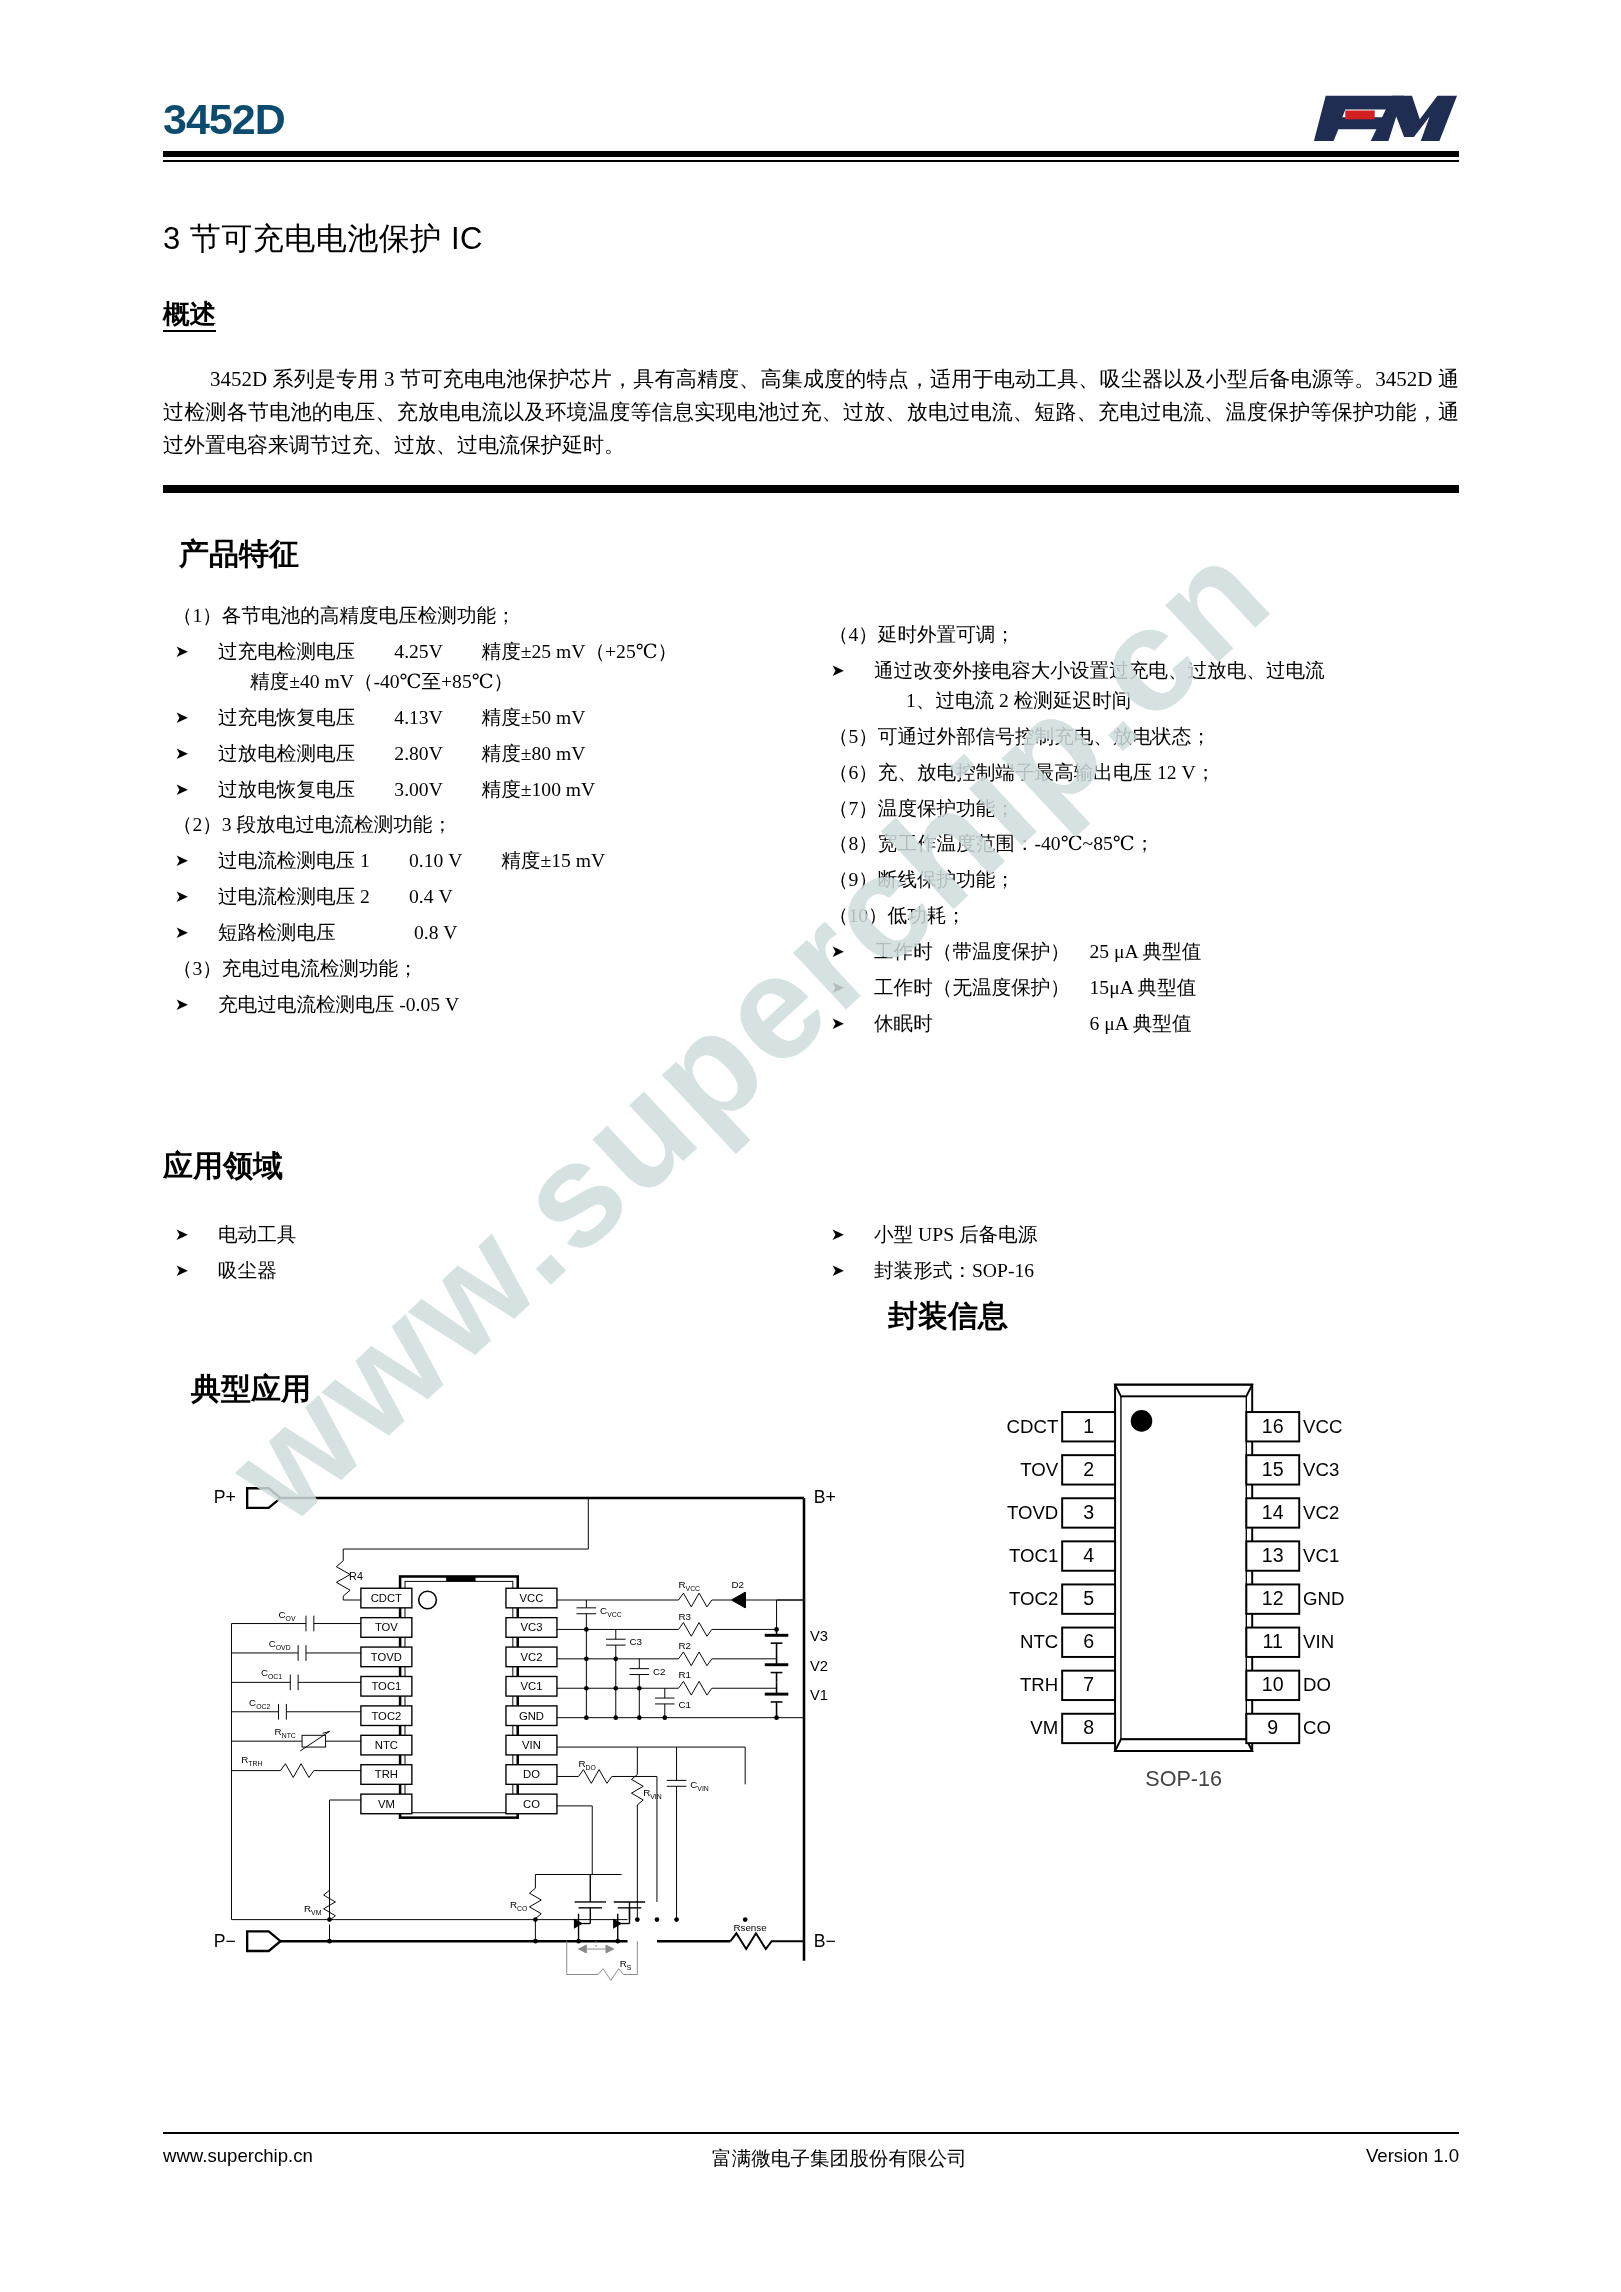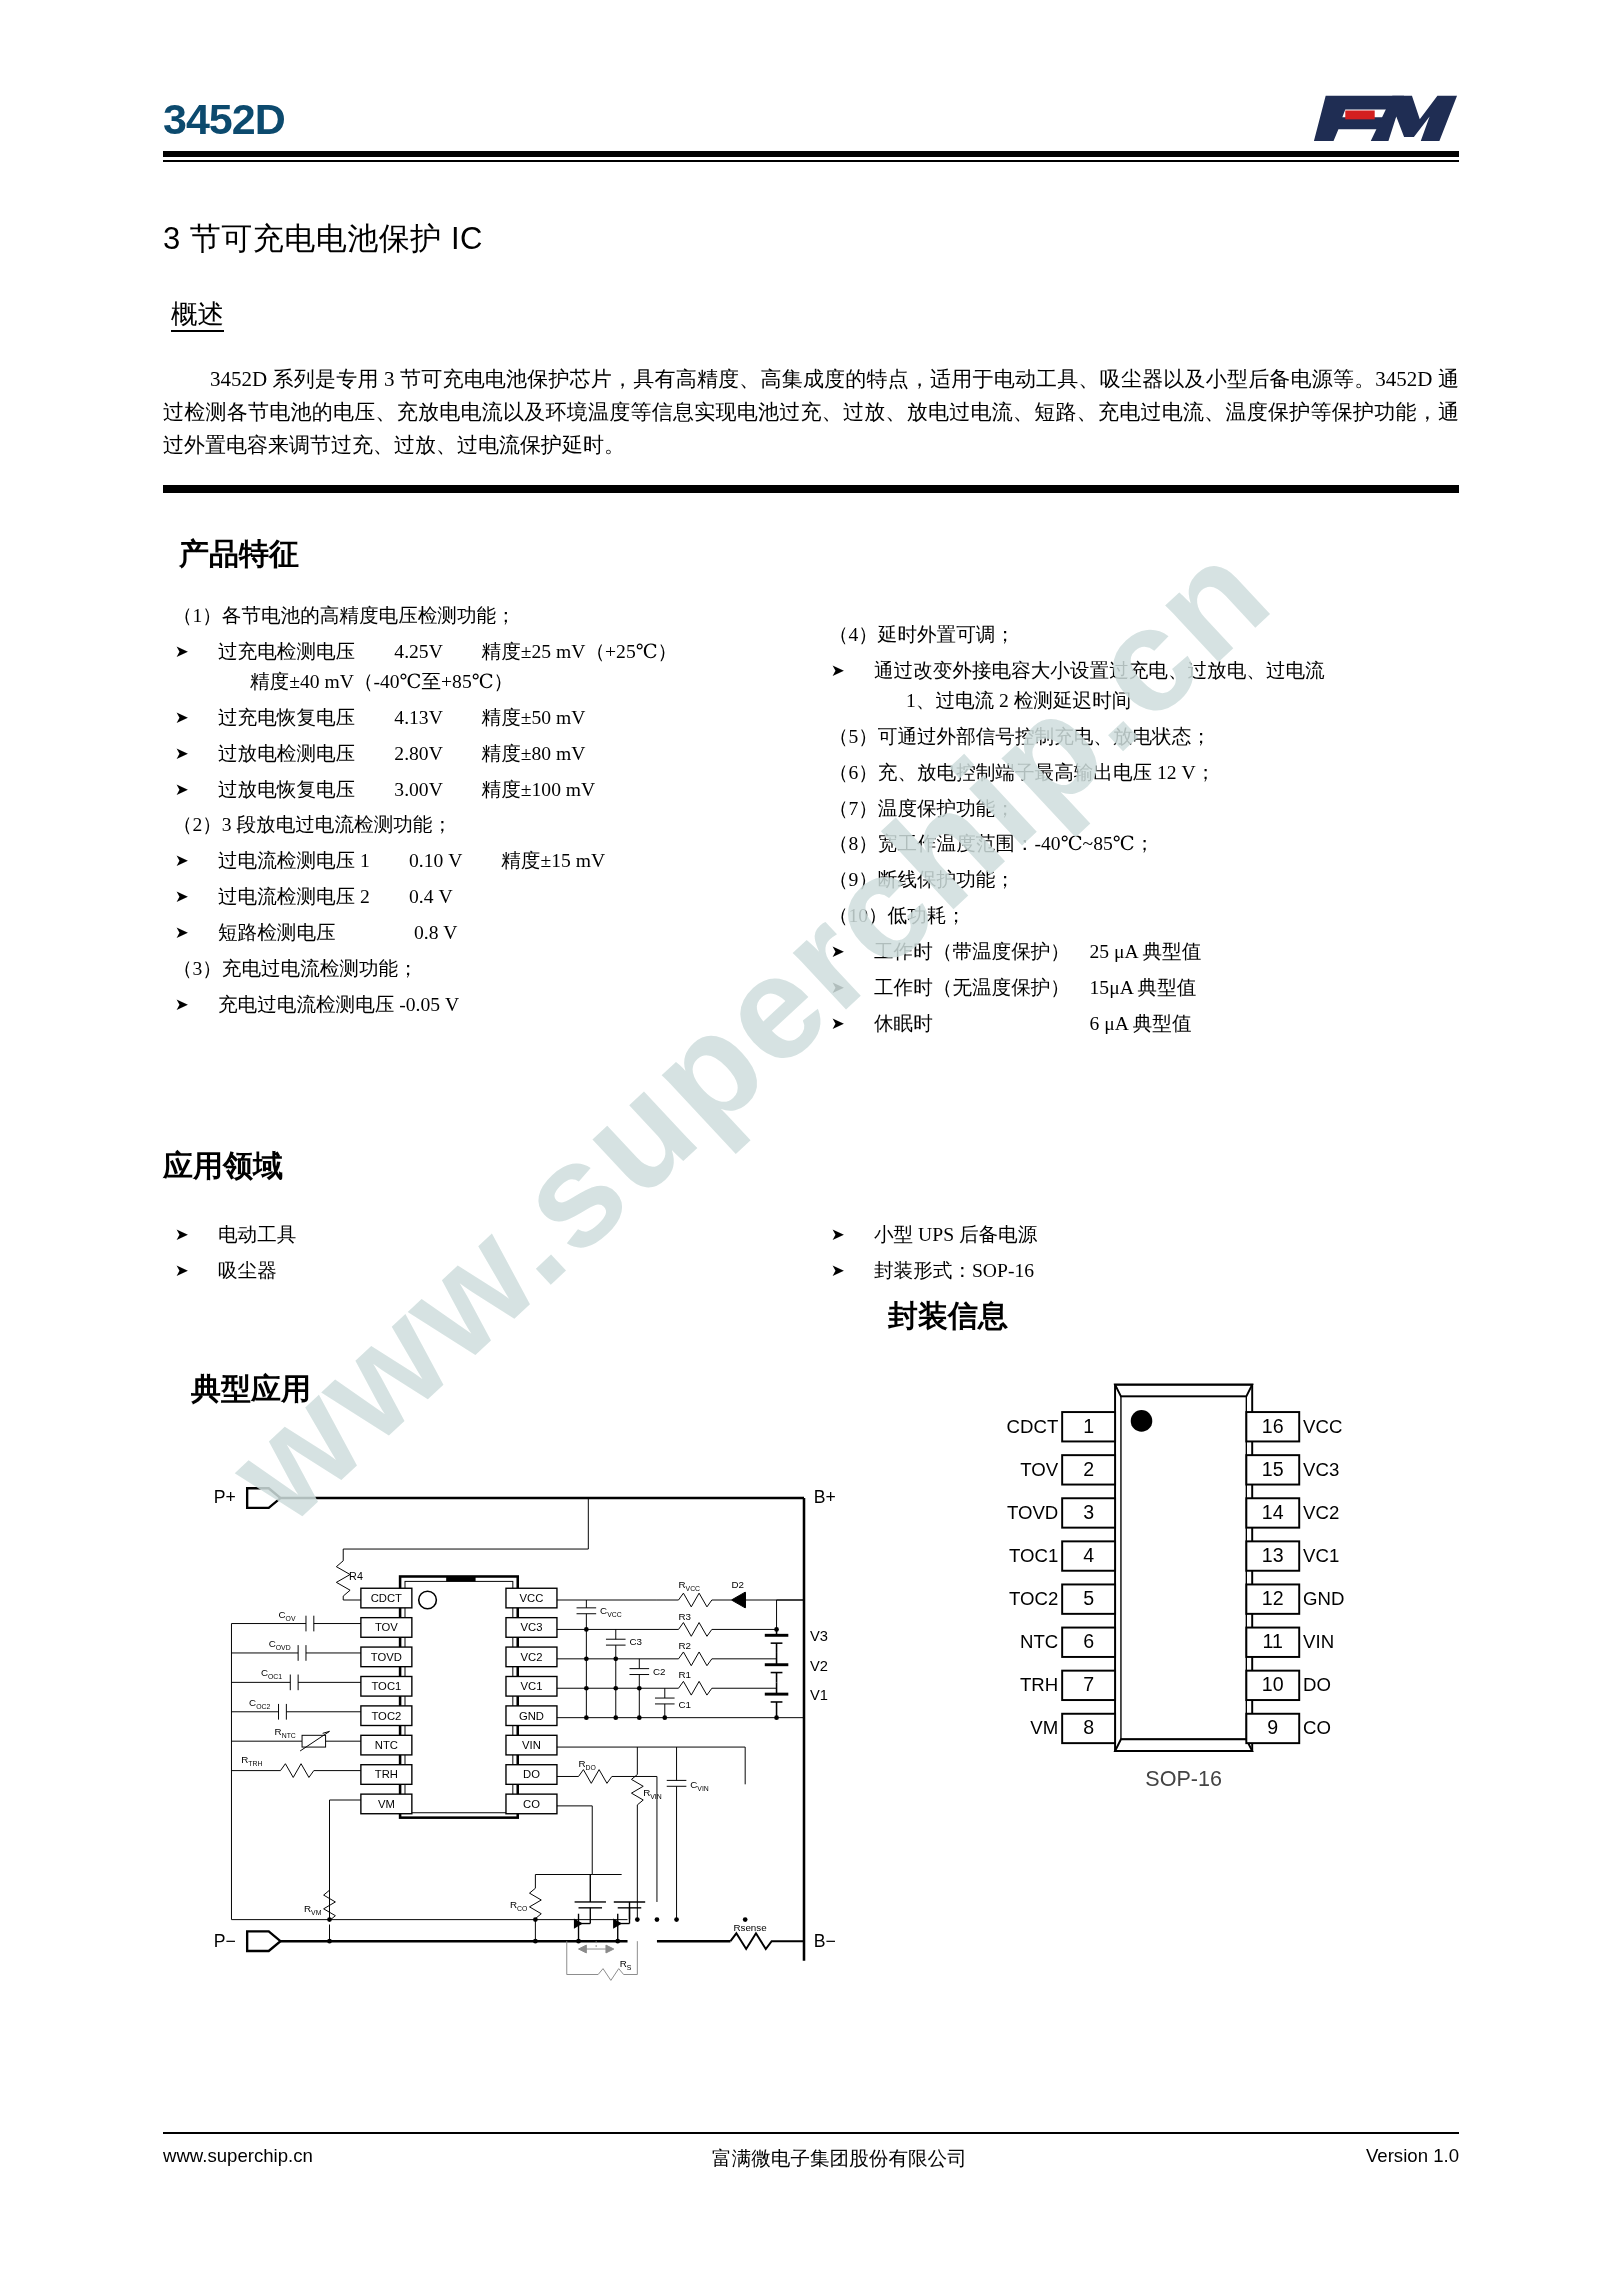--- a/index.html
+++ b/index.html
@@ -75,27 +75,26 @@
     left: 163px; top: 218px;
     font-family: "Liberation Sans", sans-serif;
     font-weight: normal;
     font-size: 31px;
     letter-spacing: 0.5px;
   }
 
   
   .sec-h-small {
     font-family: "Liberation Sans", sans-serif;
-    font-weight: normal;
+    font-weight: bold;
     font-size: 26.5px;
     border-bottom: 2px solid #000;
     display: inline-block;
     padding-bottom: 1px;
     line-height: 1.15;
-    margin-left: 8px;
   }
   .sec-h-big {
     font-family: "Liberation Sans", sans-serif;
     font-weight: bold;
     font-size: 30px;
     line-height: 1.15;
   }
 
   #overview-head { position: absolute; left: 163px; top: 299px; }
   #overview-body {

